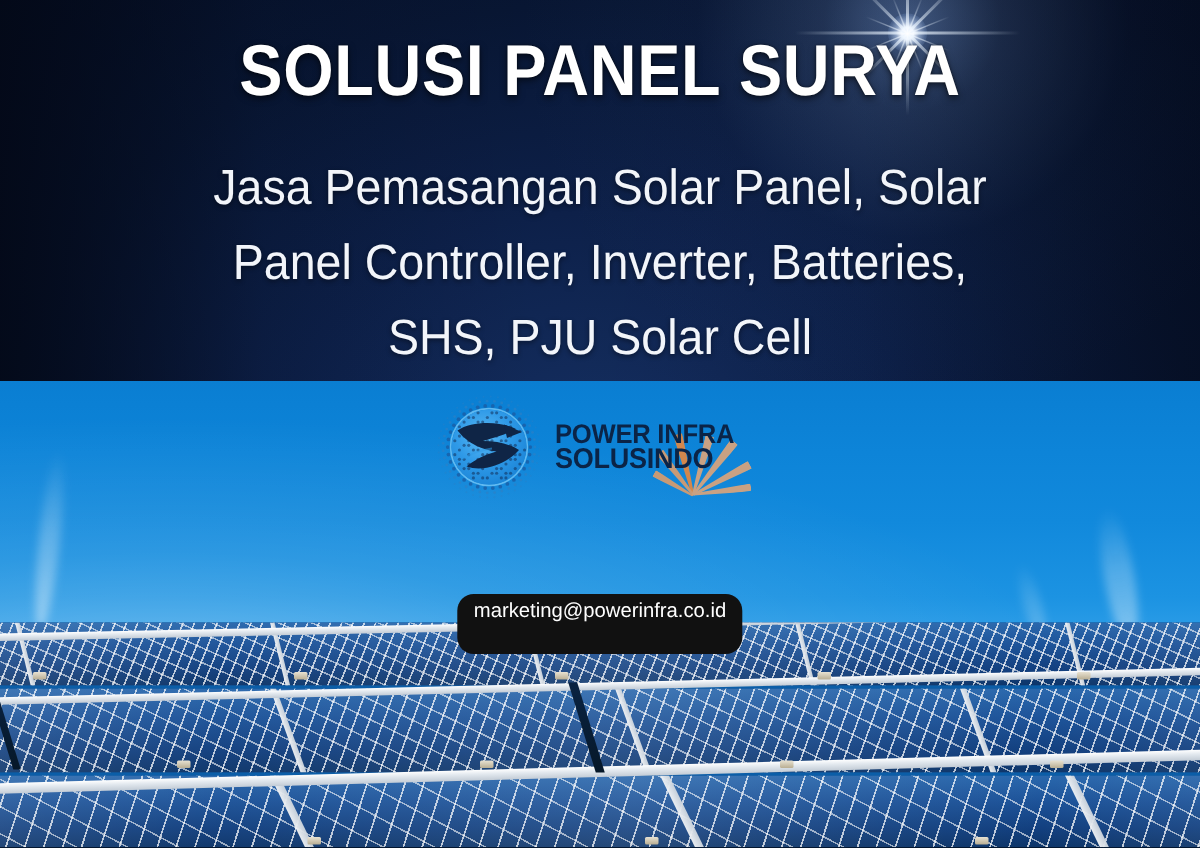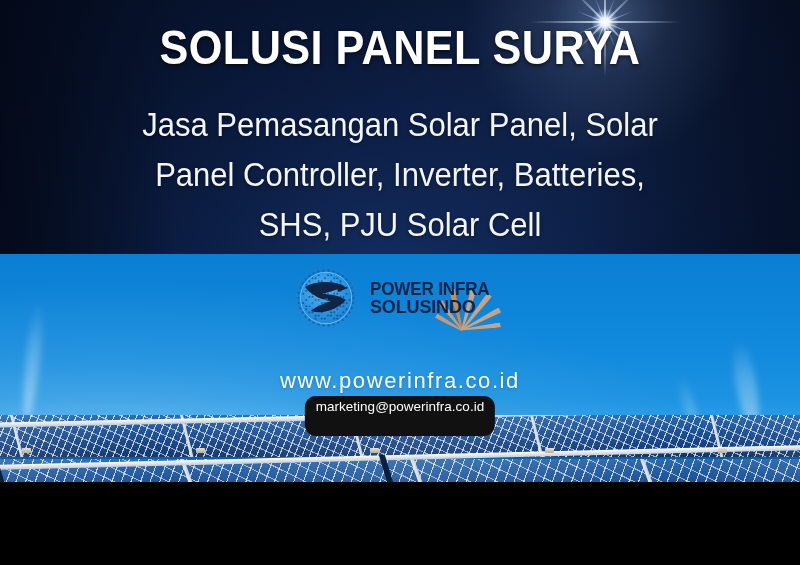--- a/index.html
+++ b/index.html
@@ -2,21 +2,21 @@
 <html><head>
 <meta charset="utf-8">
 <title>Solusi Panel Surya</title>
 <style>
   html,body{margin:0;padding:0;background:#000;}
   *{box-sizing:border-box;}
 
   #poster{
     position:relative;
     width:800px;
-    height:482px;
+    height:565px;
     overflow:hidden;
     font-family:"Liberation Sans", sans-serif;
     background:#0a1a3c;
   }
 
   
   .header{
     position:absolute;
     left:0; top:0; width:800px; height:254px;
     background:
@@ -498,21 +498,20 @@
           <path d="M45 20 L57 25 L47 29 Z" fill="#0f2546"></path>
         </g>
       </svg>
     </div>
     <div class="logo-text">
       <span class="l1">POWER INFRA</span>
       <span class="l2">SOLUSINDO</span>
     </div>
   </div>
 
-  <div class="site-url">www.powerinfra.co.id</div>
   <div class="email-badge">marketing@powerinfra.co.id</div>
 
   <div class="panels" id="panels">
       <div class="panel-row" style="top: 0px; height: 42px;">
         <div class="panel-face" style="--ga: 112deg; --gb: 24deg; --gs1: 7px; --gs2: 9px;"></div>
         <div class="panel-sheen"></div>
         <div class="strut" style="left: 130px; top: 0px; width: 2.5px; height: 42px; transform: skewX(14deg); opacity: 0.95;"></div>
         <div class="strut" style="left: 300px; top: 0px; width: 2.5px; height: 42px; transform: skewX(14deg); opacity: 0.95;"></div>
         <div class="strut" style="left: 470px; top: 0px; width: 2.5px; height: 42px; transform: skewX(14deg); opacity: 0.95;"></div>
         <div class="strut" style="left: 650px; top: 0px; width: 2.5px; height: 42px; transform: skewX(14deg); opacity: 0.95;"></div>

